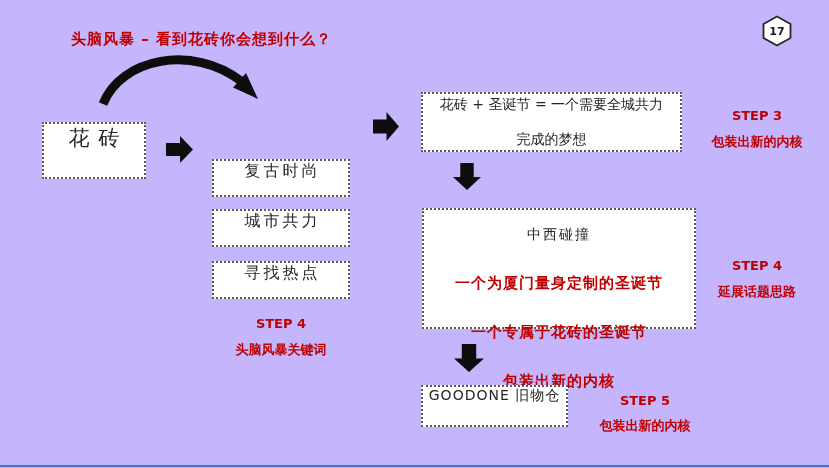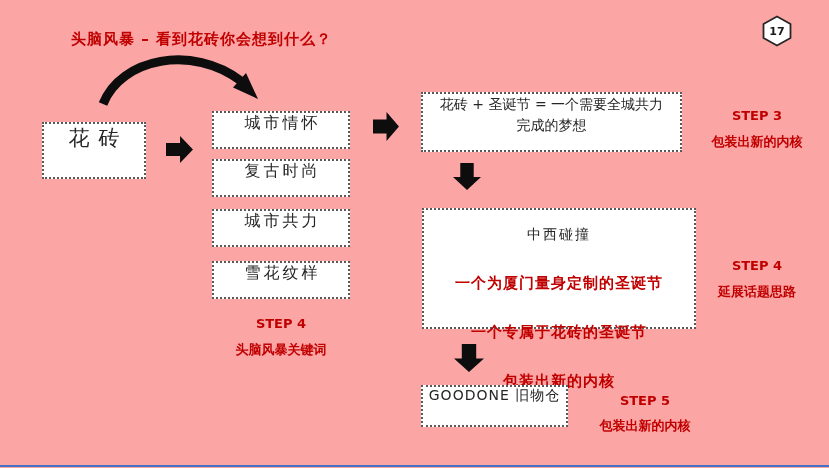--- a/index.html
+++ b/index.html
@@ -3,21 +3,21 @@
 <meta charset="utf-8">
 <style>
   * { margin: 0; padding: 0; box-sizing: border-box; }
   html, body { background: #ffffff; }
   body {
     font-family: "DejaVu Sans", "Liberation Sans", sans-serif;
     width: 829px; height: 468px; overflow: hidden;
   }
   .slide {
     position: relative; width: 829px; height: 468px;
-    background: #fca5a5; overflow: hidden;
+    background: #c4b5fd; overflow: hidden;
   }
   .red { color: #c00000; font-weight: bold; }
   .abs { position: absolute; }
 
   .slide-title {
     left: 71px; top: 30px;
     font-size: 15px; letter-spacing: 1px; white-space: nowrap;
   }
 
   
@@ -31,21 +31,21 @@
 
   
   .curved-arrow { left: 95px; top: 52px; }
 
   
   .dotted-box {
     position: absolute;
     border: 2px dotted #595959;
     background: #ffffff;
     display: flex; flex-direction: column;
-    align-items: center; justify-content: flex-start;
+    align-items: center; justify-content: space-between;
     color: #262626; text-align: center;
   }
   .box-source { left: 42px; top: 122px; width: 104px; height: 57px;
     font-size: 21px; letter-spacing: 9px; text-indent: 9px; }
   .box-kw { left: 212px; width: 138px; height: 38px;
     font-size: 16px; letter-spacing: 3px; text-indent: 3px; }
   .box-kw1 { top: 111px; } .box-kw2 { top: 159px; }
   .box-kw3 { top: 209px; } .box-kw4 { top: 261px; }
   .box-concept { left: 421px; top: 92px; width: 261px; height: 60px;
     font-size: 14px; line-height: 21px; }
@@ -95,31 +95,28 @@
     <path d="M 8 52 C 26 6, 98 -8, 146 29" stroke="#0d0d0d" stroke-width="9" fill="none"></path>
     <polygon points="163,47 138,35.5 151,21" fill="#0d0d0d"></polygon>
   </svg>
 
   <div class="dotted-box box-source">
     <span>花砖</span>
   </div>
 
   <div class="block-arrow arrow-right ar1"></div>
 
-  <div class="dotted-box box-kw box-kw1">
-    <span>城市情怀</span>
-  </div>
   <div class="dotted-box box-kw box-kw2">
     <span>复古时尚</span>
   </div>
   <div class="dotted-box box-kw box-kw3">
     <span>城市共力</span>
   </div>
   <div class="dotted-box box-kw box-kw4">
-    <span>雪花纹样</span>
+    <span>寻找热点</span>
   </div>
   <div class="step-block step2 red">
     <div>STEP 4</div>
     <div>头脑风暴关键词</div>
   </div>
 
   <div class="block-arrow arrow-right ar2"></div>
 
   <div class="dotted-box box-concept">
     <div>花砖 + 圣诞节 = 一个需要全城共力</div>

